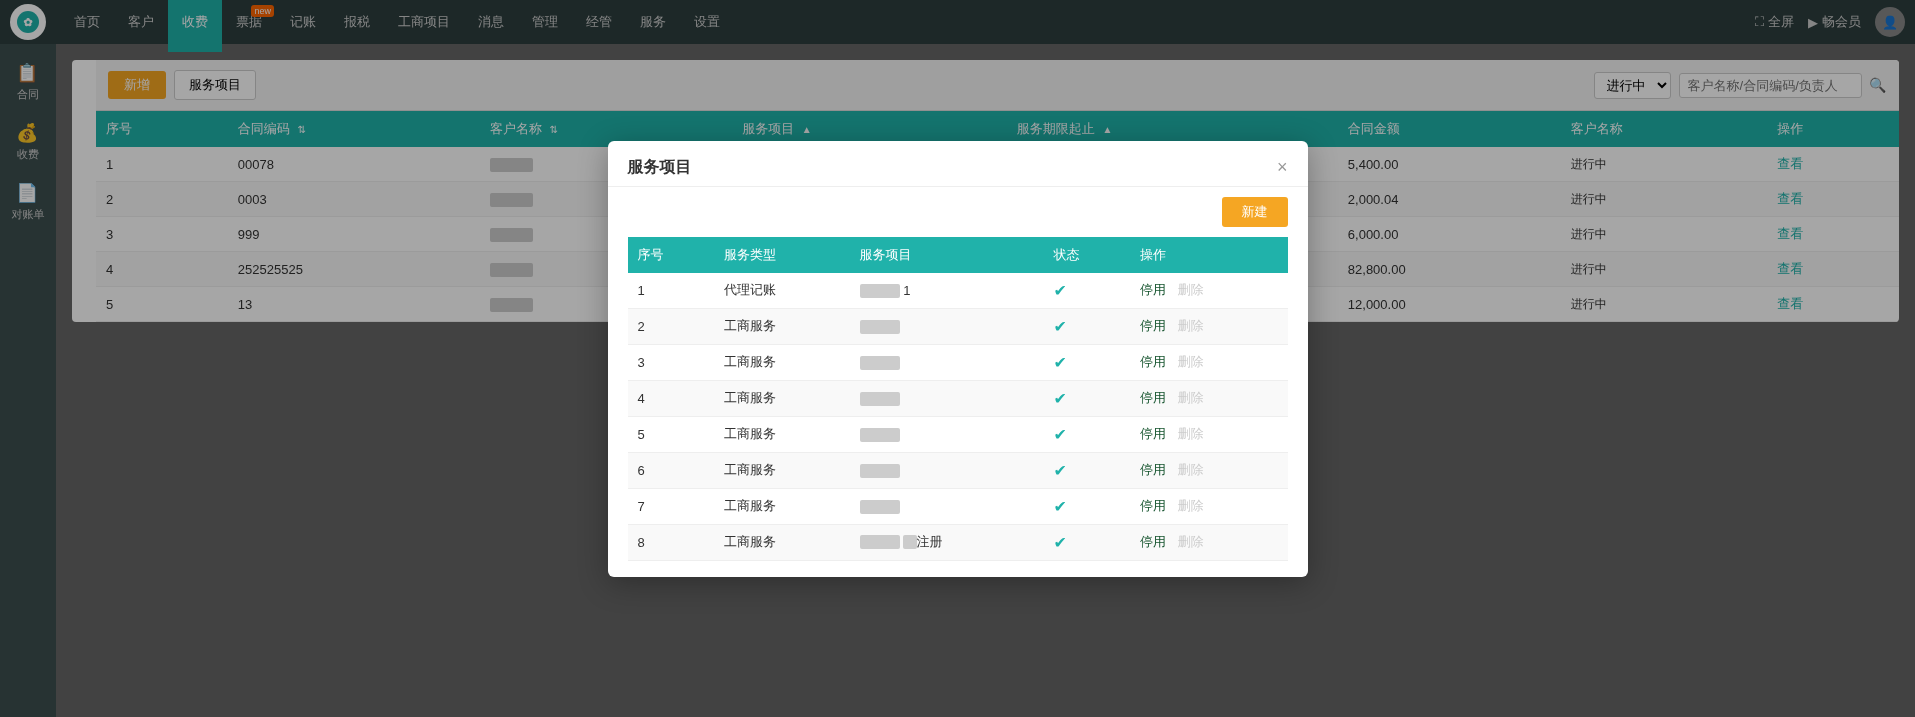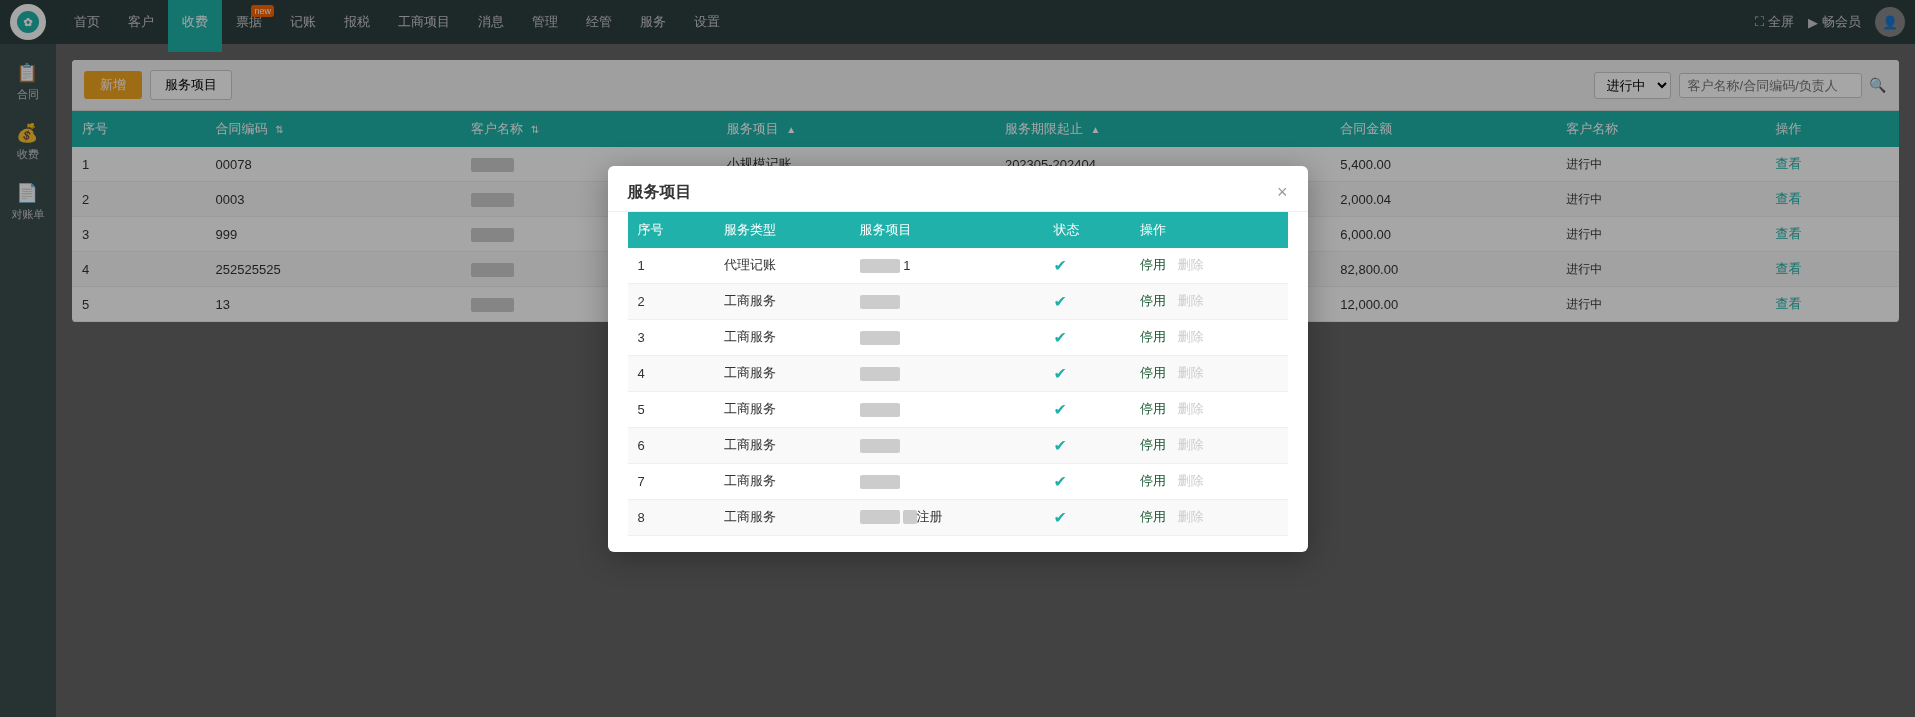--- a/index.html
+++ b/index.html
@@ -102,20 +102,21 @@
       overflow: auto;
       padding: 16px;
       background: #666;
     }
 
     
     .contract-area {
       background: #fff;
       border-radius: 4px;
       overflow: hidden;
+      padding-left: 24px;
     }
     .contract-toolbar {
       display: flex; align-items: center;
       padding: 10px 12px;
       gap: 8px;
       background: #f5f5f5;
       border-bottom: 1px solid #ddd;
     }
     .btn-new-main {
       background: #f5a623;
@@ -400,20 +401,23 @@
     </table>
   </div>
 </main>
 
 <div class="overlay">
   <div class="modal">
     <div class="modal-header">
       <span class="modal-title">服务项目</span>
       <button class="modal-close">×</button>
     </div>
+    <div class="modal-toolbar">
+      <button class="btn-new-modal">新建</button>
+    </div>
     <div class="modal-body">
       <table class="modal-table">
         <thead>
           <tr>
             <th>序号</th>
             <th>服务类型</th>
             <th>服务项目</th>
             <th>状态</th>
             <th>操作</th>
           </tr>

